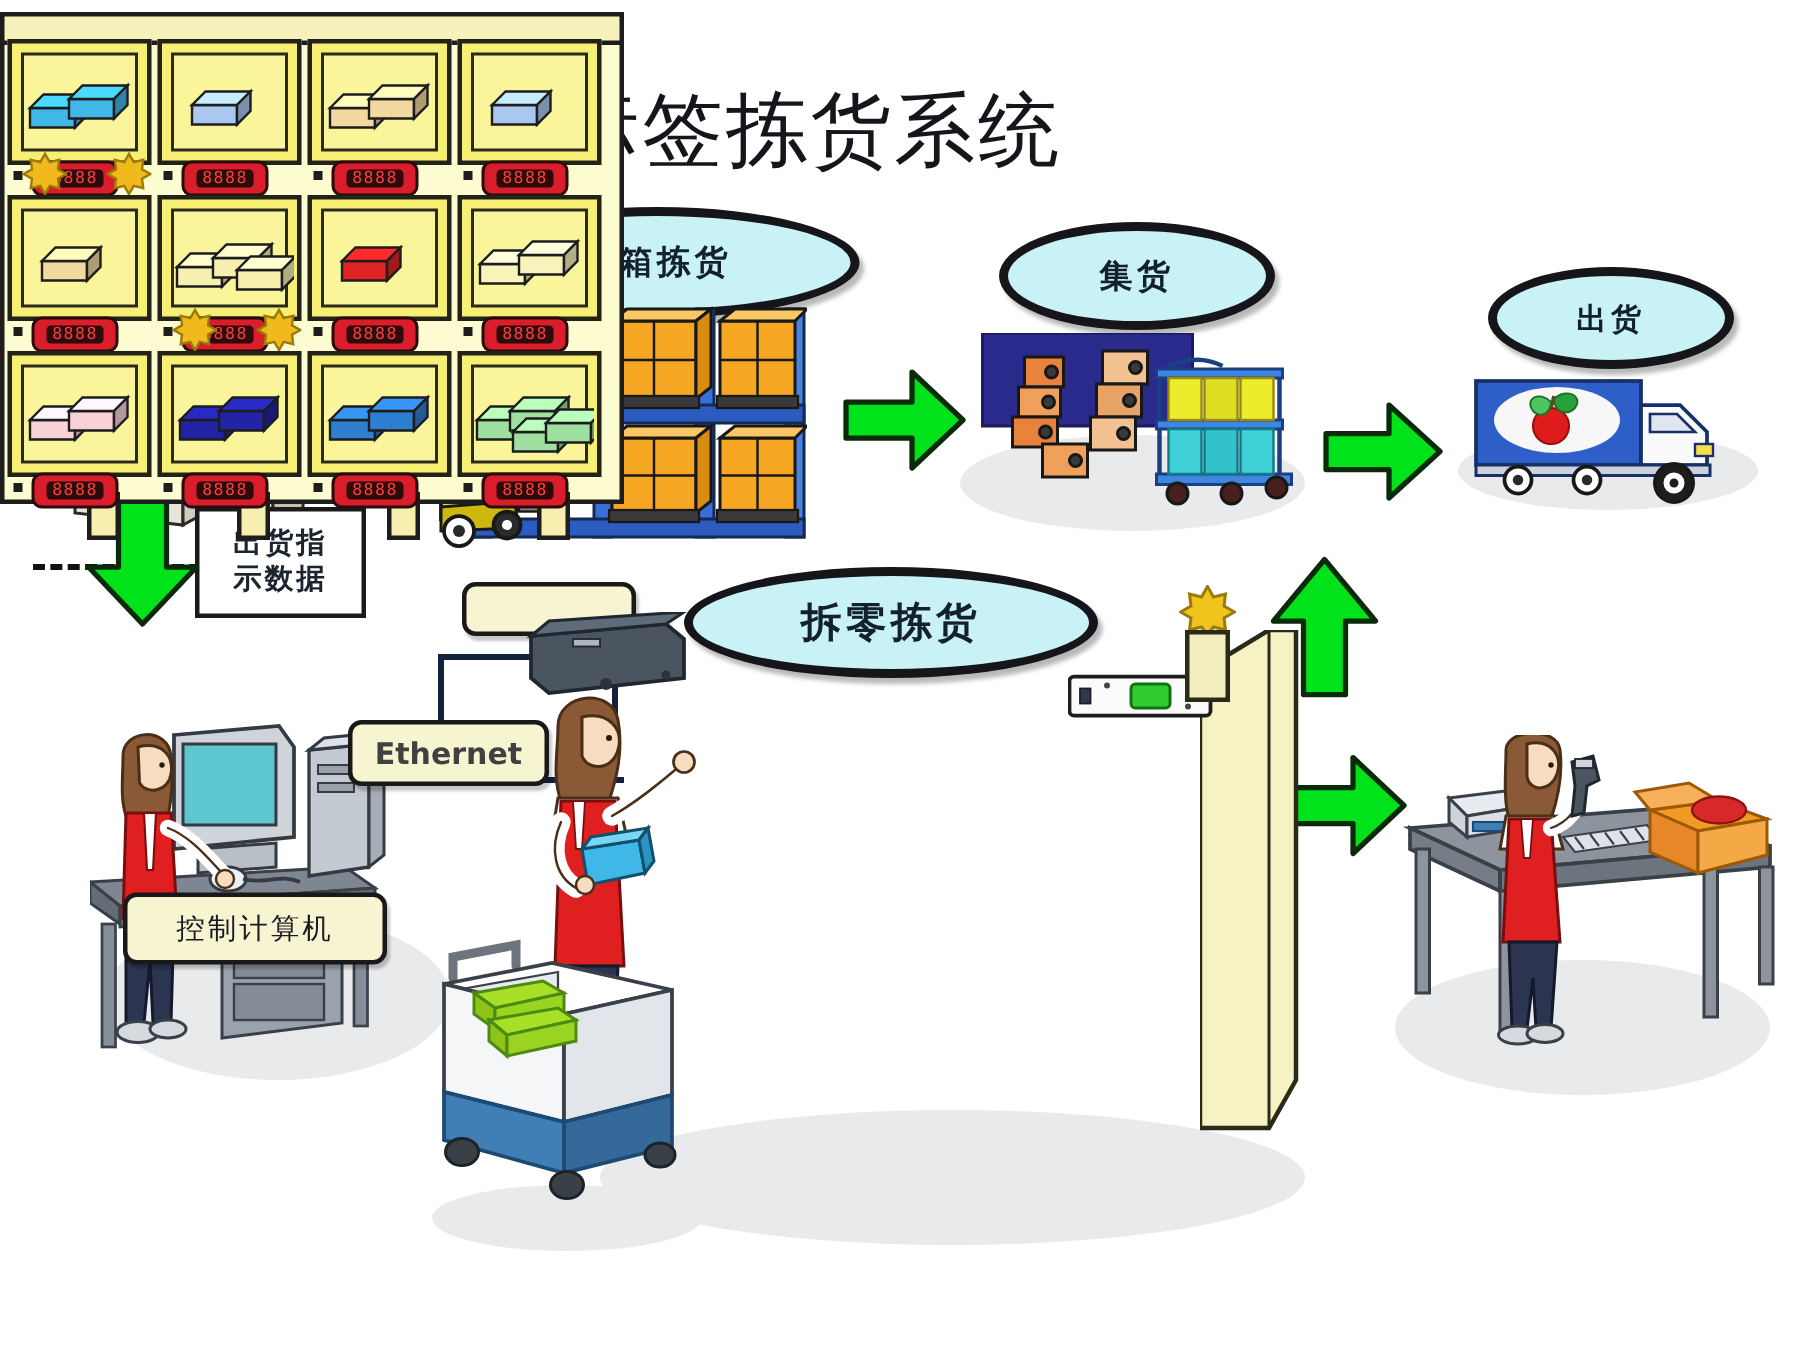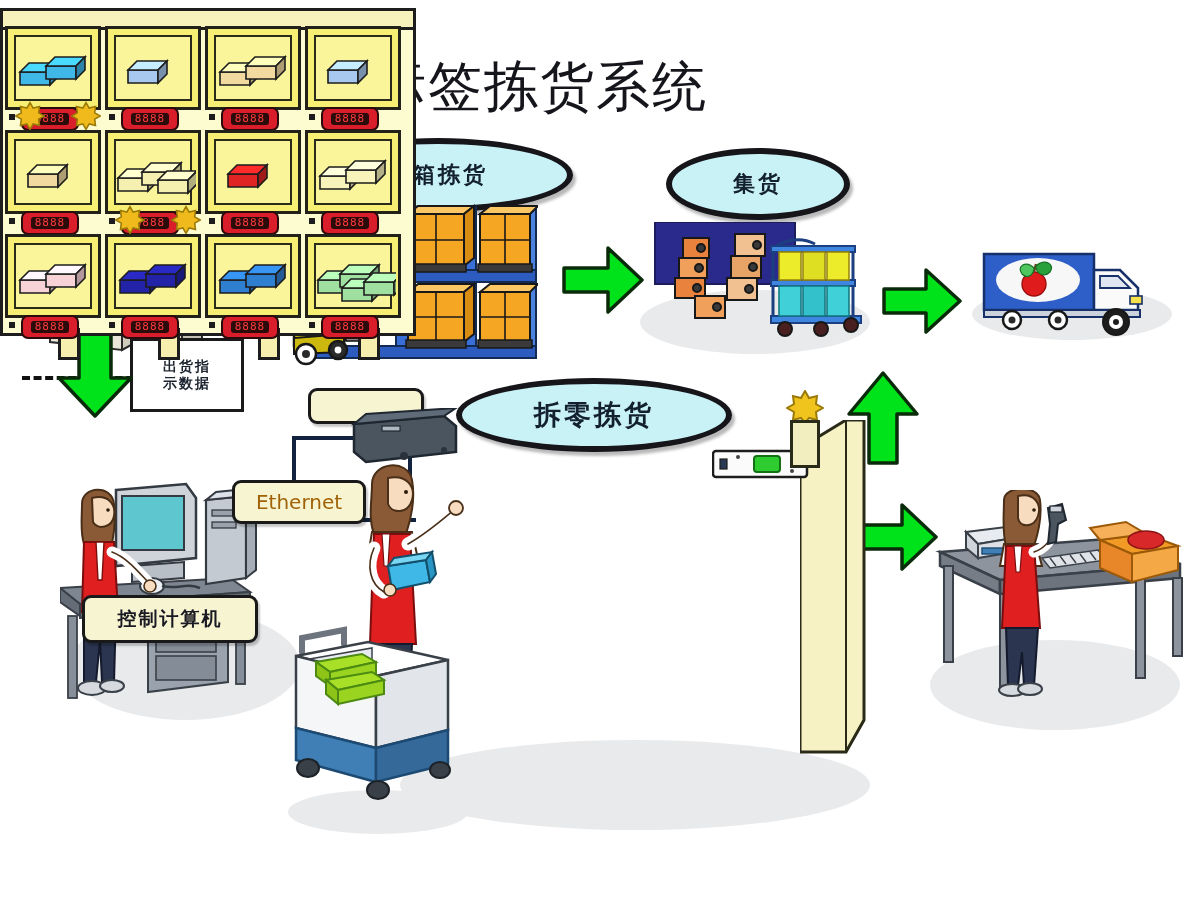--- a/index.html
+++ b/index.html
@@ -28,26 +28,26 @@
     display:flex;align-items:center;justify-content:center;
     font-family:"DejaVu Serif","Liberation Serif",serif;
     color:#13202e;font-weight:700;letter-spacing:3px;
   }
 
   
   .tagbox{
     background:#f7f4d2;border:3px solid #191919;border-radius:9px;
     display:flex;align-items:center;justify-content:center;
     font-family:"DejaVu Serif","Liberation Serif",serif;
-    color:#1a1a22;font-weight:700;letter-spacing:2px;
+    color:#1a1a22;font-weight:400;letter-spacing:2px;
     box-shadow:2px 3px 2px rgba(0,0,0,.22);
   }
   .tagbox.eth{
     letter-spacing:0px;font-family:"DejaVu Sans","Liberation Sans",sans-serif;
-    font-weight:400;color:#a16207;
+    font-weight:700;color:#404040;
   }
 
   
   .note{
     background:#ffffff;border:3px solid #1a1a1a;
     display:flex;align-items:center;justify-content:center;
     text-align:center;line-height:1.25;
     font-family:"DejaVu Serif","Liberation Serif",serif;
     color:#1c2430;font-weight:700;letter-spacing:2px;
   }
@@ -122,33 +122,36 @@
 
   <div class="abs" style="left:180px;top:178px;width:100px;height:78px;">
     <div class="note" style="position:absolute;left:0;top:0;width:100px;height:68px;font-size:17px;border-bottom:none;">
       <span style="display:block;line-height:1.2;width:68px;">拣货指示</span>
     </div>
     <svg class="abs" style="left:-3px;top:62px;" width="106" height="22">
       <path d="M3,2 C18,20 34,-10 52,6 C68,20 86,-4 103,6 L103,2" fill="#ffffff" stroke="#1a1a1a" stroke-width="3"></path>
     </svg>
   </div>
 
-  <div class="abs note" style="left:130px;top:338px;width:108px;height:68px;font-size:14px;flex-direction:column;">
+  <div class="abs note" style="left:130px;top:338px;width:108px;height:68px;font-size:19px;flex-direction:column;">
     <span>出货指</span>
     <span>示数据</span>
   </div>
 
   <div class="abs ellipse" style="left:303px;top:138px;width:258px;height:62px;font-size:22px;">
     <span>整箱拣货</span>
   </div>
 
   <div class="abs ellipse" style="left:666px;top:148px;width:172px;height:60px;font-size:22px;justify-content:center;">
     <span>集货</span>
   </div>
 
+  <div class="abs ellipse" style="left:992px;top:178px;width:152px;height:56px;font-size:20px;">
+    <span>出货</span>
+  </div>
 
   <div class="abs ellipse" style="left:456px;top:378px;width:264px;height:62px;font-size:27px;">
     <span>拆零拣货</span>
   </div>
 
 
 
   <div class="abs garrow" style="left:228px;top:243px;">
     <svg width="90" height="80" viewBox="0 0 90 80">
       <polygon points="2,28 50,28 50,6 88,40 50,74 50,52 2,52" fill="#00e21a" stroke="#0a2b0a" stroke-width="3.5" stroke-linejoin="round"></polygon>

